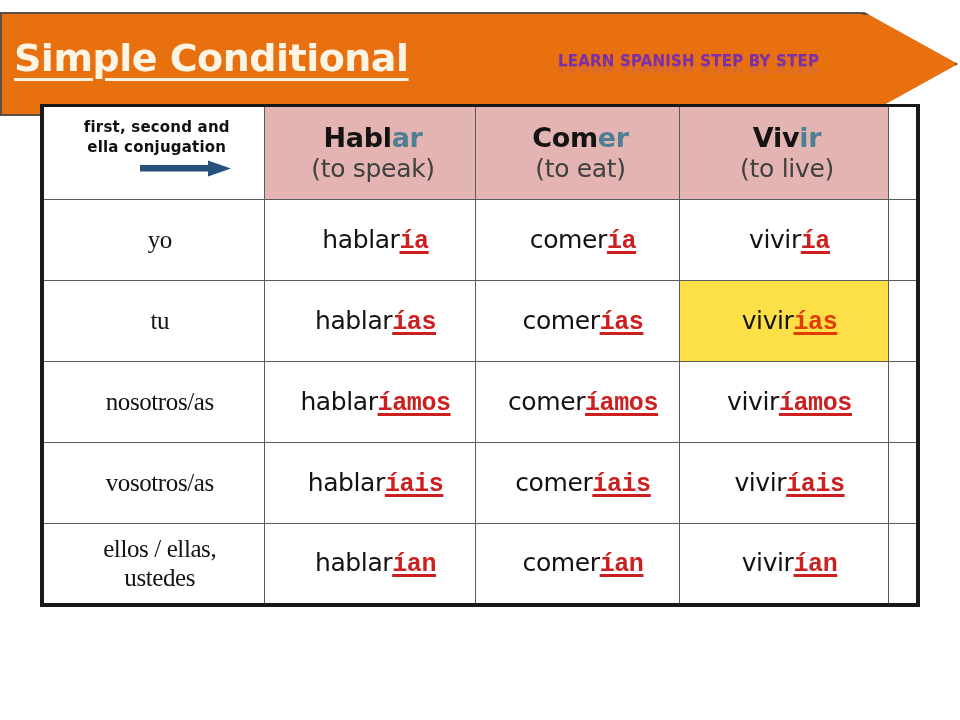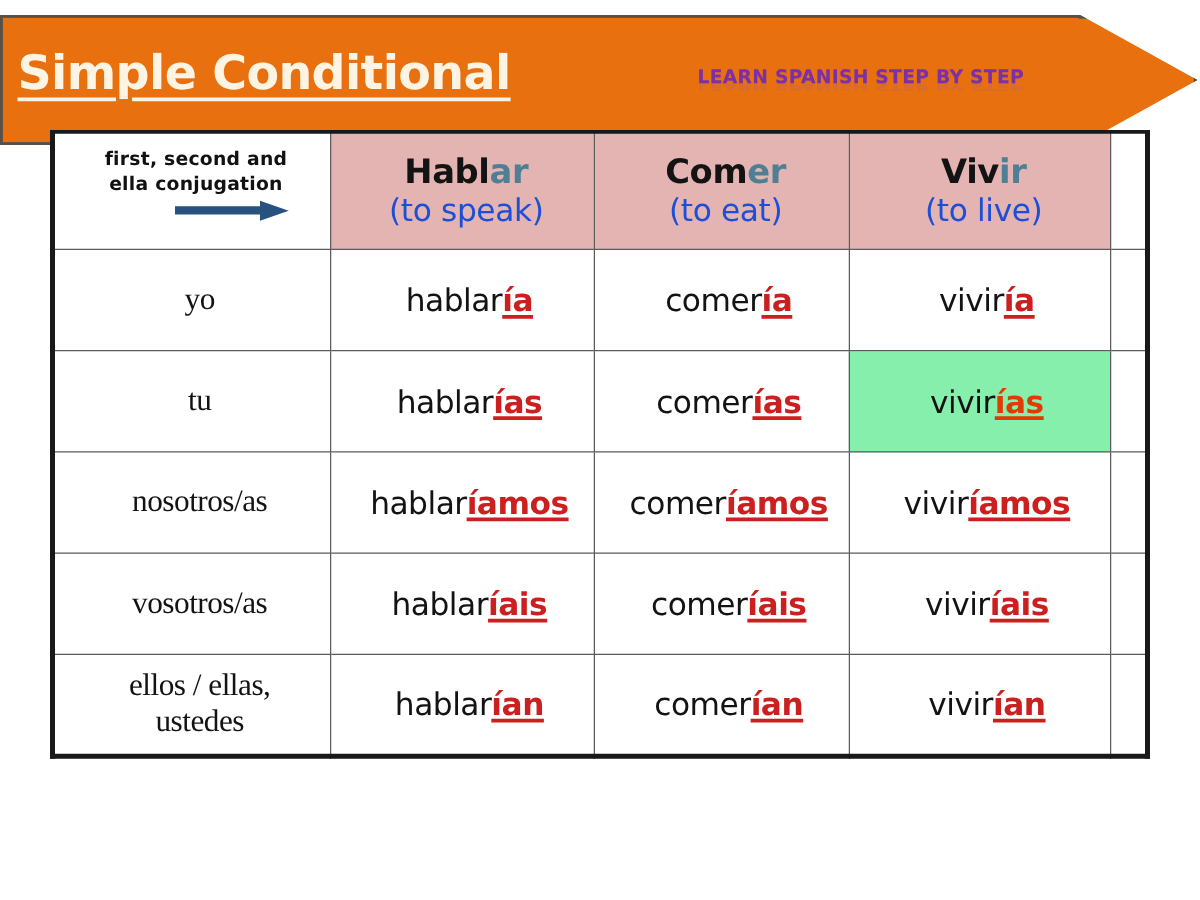--- a/index.html
+++ b/index.html
@@ -145,21 +145,21 @@
     font-weight: bold;
     color: #131313;
     line-height: 1.18;
     letter-spacing: -0.3px;
     white-space: nowrap;
   }
   .verb-inf .ending { color: #4f7f95; }
   .verb-trans {
     font-family: "DejaVu Sans", sans-serif;
     font-size: 25px;
-    color: #1d4ed8;
+    color: #404040;
     line-height: 1.2;
     letter-spacing: -0.3px;
     white-space: nowrap;
   }
 
   
   tr.data-row td { height: 81px; }
 
   .pronoun {
     font-family: Liberation Serif, serif;
@@ -176,23 +176,24 @@
     color: #131313;
     letter-spacing: -0.4px;
     white-space: nowrap;
   }
   .form .suffix {
     color: #cc1f1f;
     font-weight: bold;
     text-decoration: underline;
     text-decoration-thickness: 2.5px;
     text-underline-offset: 3px;
-  }
-
-  td.highlight { background: #86efac; }
+    font-family: Liberation Mono, monospace;
+  }
+
+  td.highlight { background: #fde047; }
   td.highlight .form .suffix { color: #e03c00; }
 </style>
 </head>
 <body>
 
 <div id="root">
 
   <div class="banner-wrap">
     <div class="banner-shape"></div>
     <div class="banner-fill"></div>

